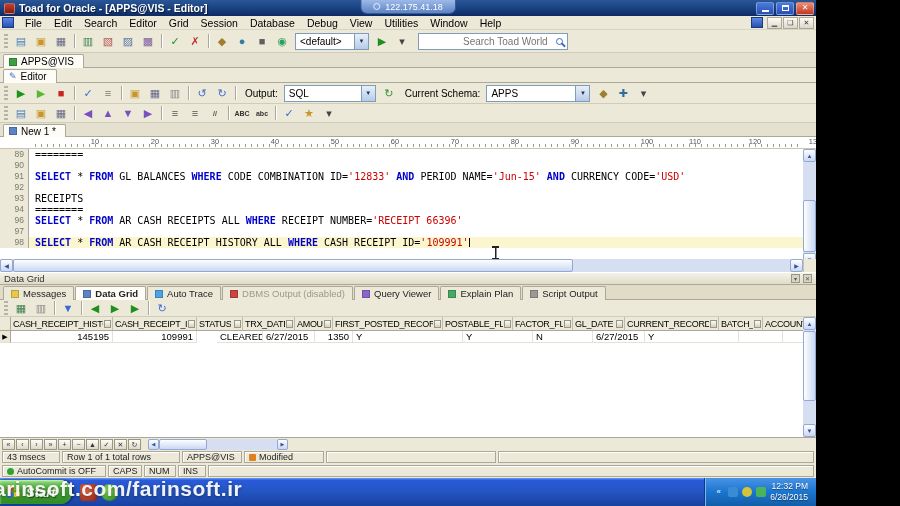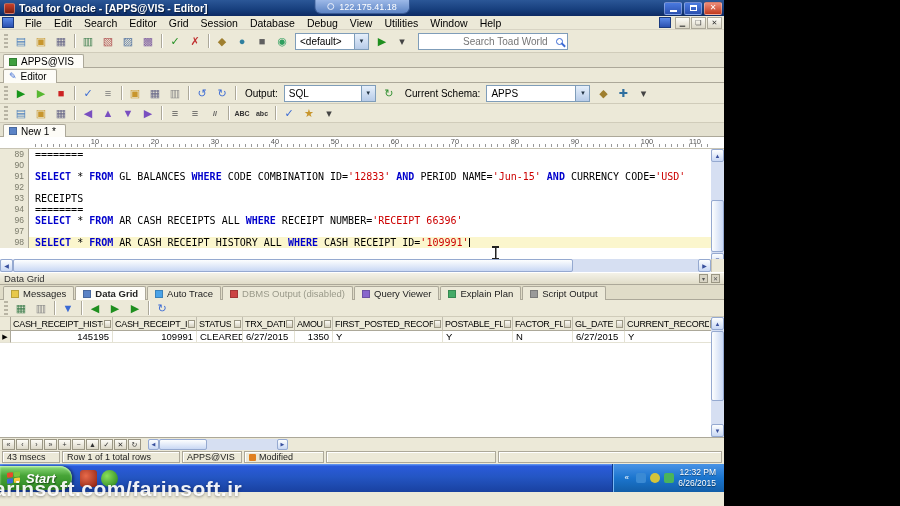--- a/index.html
+++ b/index.html
@@ -1,18 +1,18 @@
 <!DOCTYPE html>
 <html><head>
 <meta charset="utf-8">
 <style>
   * { margin:0; padding:0; box-sizing:border-box; }
   html,body { width:900px; height:506px; overflow:hidden; background:#000; }
   body { font-family:"Liberation Sans", sans-serif; font-size:11px; }
-  .app { position:relative; width:724px; height:506px; display:flex; flex-direction:column; background:#ece9d8; overflow:hidden; }
+  .app { position:relative; width:816px; height:506px; display:flex; flex-direction:column; background:#ece9d8; overflow:hidden; }
 
   
   .titlebar { flex:none; height:16px; background:linear-gradient(180deg,#2b5797 0%,#173f7d 60%,#0d2a63 100%); display:flex; align-items:center; padding:0 2px 0 4px; position:relative; }
   .titlebar .appicon { width:11px; height:11px; background:linear-gradient(#c8402a,#7c1f10); border:1px solid #fff5; border-radius:2px; margin-right:4px; flex:none; }
   .titlebar .ttl { color:#fff; font-weight:bold; font-size:10.5px; text-shadow:1px 1px 1px #0008; white-space:nowrap; }
   .rdp-pill { position:absolute; left:50%; transform:translateX(-50%); top:0; height:14px; display:flex; align-items:center; gap:5px; padding:0 12px; background:linear-gradient(#9db9e8,#5d84c4); border:1px solid #3a5a94; border-top:none; border-radius:0 0 7px 7px; color:#fff; font-size:9px; }
   .rdp-pill .pin { width:7px; height:7px; border:1.5px solid #e8eefb; border-radius:50%; }
   .wbtns { margin-left:auto; display:flex; }
   .wbtn { width:18px; height:13px; margin-left:2px; border:1px solid #ffffff55; border-radius:2px; background:linear-gradient(#4a7ae0,#2a50b0); display:flex; align-items:center; justify-content:center; color:#fff; font-size:8px; line-height:1; }
   .wbtn.close { background:linear-gradient(#ec8b78,#c23a1e); }
@@ -578,21 +578,21 @@
           </span>
           <span class="ghc" style="width: 111px;">
             <span class="hlabel">ACCOUNT_CODE_COMBINATION_ID</span>
             <span class="hbtn"></span>
           </span>
         </div>
       <div class="grow">
           <span class="gcell selector" style="width: 11px; text-align: center;">▶</span>
           <span class="gcell" style="width: 102px; text-align: right;">145195</span>
           <span class="gcell" style="width: 84px; text-align: right;">109991</span>
-          <span class="gcell" style="width: 46px; text-align: center;">CLEARED</span>
+          <span class="gcell" style="width: 46px; text-align: center; margin-left: 20px;">CLEARED</span>
           <span class="gcell" style="width: 52px; text-align: left;">6/27/2015</span>
           <span class="gcell" style="width: 38px; text-align: right;">1350</span>
           <span class="gcell" style="width: 110px; text-align: left;">Y</span>
           <span class="gcell" style="width: 70px; text-align: left;">Y</span>
           <span class="gcell" style="width: 60px; text-align: left;">N</span>
           <span class="gcell" style="width: 52px; text-align: left;">6/27/2015</span>
           <span class="gcell" style="width: 94px; text-align: left;">Y</span>
           <span class="gcell" style="width: 44px; text-align: left;"></span>
           <span class="gcell" style="width: 111px; text-align: right;">12831</span>
         </div>
@@ -640,20 +640,38 @@
         <span class="dot sq" style="background: rgb(224, 128, 32);"></span>
         <span>Modified</span>
       </span>
       <span class="scell" style="width: 170px;">
         <span></span>
       </span>
       <span class="scell" style="flex: 1 1 0%;">
         <span></span>
       </span>
     </div>
+  <div class="statusbar" id="sb2">
+      <span class="scell" style="width: 104px;">
+        <span class="dot" style="background: rgb(47, 163, 47);"></span>
+        <span>AutoCommit is OFF</span>
+      </span>
+      <span class="scell" style="width: 34px;">
+        <span>CAPS</span>
+      </span>
+      <span class="scell" style="width: 32px;">
+        <span>NUM</span>
+      </span>
+      <span class="scell" style="width: 28px;">
+        <span>INS</span>
+      </span>
+      <span class="scell" style="flex: 1 1 0%;">
+        <span></span>
+      </span>
+    </div>
 
   <div class="taskbar">
     <div class="startbtn">
       <span class="winflag">
         <span style="background:#e84a2a;"></span>
           <span style="background:#7cc43c;"></span>
         <span style="background:#3a6ad4;"></span>
           <span style="background:#f8c83c;"></span>
       </span>
       <span>Start</span>

